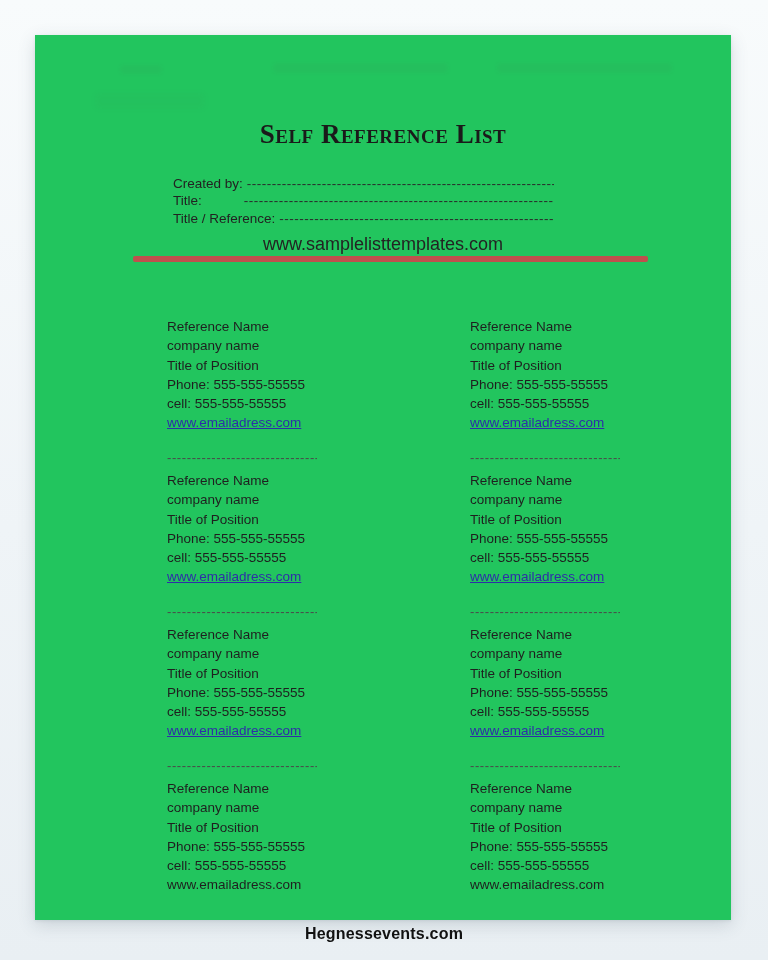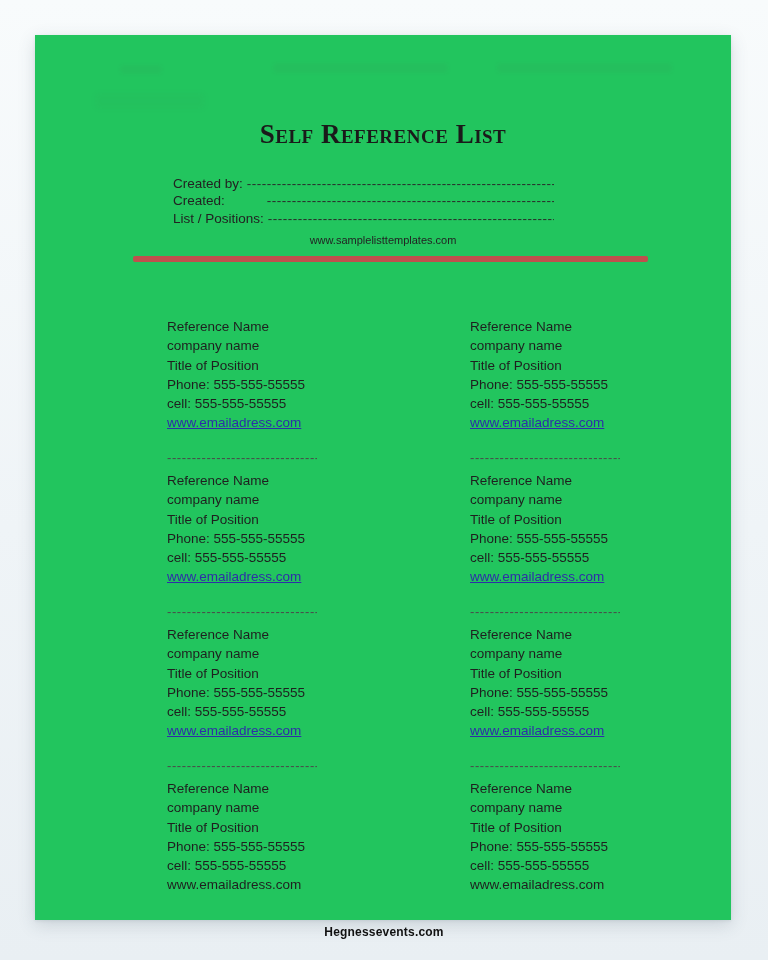--- a/index.html
+++ b/index.html
@@ -82,21 +82,21 @@
   }
   .field-row.gapped .field-dashes { margin-left: 38px; }
 
   
   .source-site {
     position: absolute;
     left: 0;
     top: 199px;
     width: 100%;
     text-align: center;
-    font-size: 11px;
+    font-size: 18px;
     color: #232323;
   }
 
   
   .red-divider {
     position: absolute;
     left: 98px;
     top: 221px;
     width: 515px;
     height: 6px;
@@ -136,21 +136,21 @@
     font-size: 13px;
   }
 
   
   .footer-brand {
     position: absolute;
     left: 0;
     top: 925px;
     width: 100%;
     text-align: center;
-    font-size: 12px;
+    font-size: 16px;
     font-weight: 700;
     letter-spacing: 0.2px;
     color: #111111;
   }
 </style>
 </head>
 <body>
 
 <div class="doc-page">
 
@@ -160,25 +160,25 @@
   <div class="wm wm4"></div>
 
   <div class="doc-title">Self Reference List</div>
 
   <div class="fields">
     <div class="field-row">
       <span class="field-label">Created by:</span>
       <span class="field-dashes">--------------------------------------------------------------------------------------------------------------------------------------------</span>
     </div>
     <div class="field-row gapped">
-      <span class="field-label">Created:</span>
+      <span class="field-label">Title:</span>
       <span class="field-dashes">--------------------------------------------------------------------------------------------------------------------------------------------</span>
     </div>
     <div class="field-row">
-      <span class="field-label">List / Positions:</span>
+      <span class="field-label">Title / Reference:</span>
       <span class="field-dashes">--------------------------------------------------------------------------------------------------------------------------------------------</span>
     </div>
   </div>
 
   <div class="source-site">www.samplelisttemplates.com</div>
 
   <div class="red-divider" style="background: rgb(192, 80, 77);"></div>
 
   <div class="blocks-grid">
 

